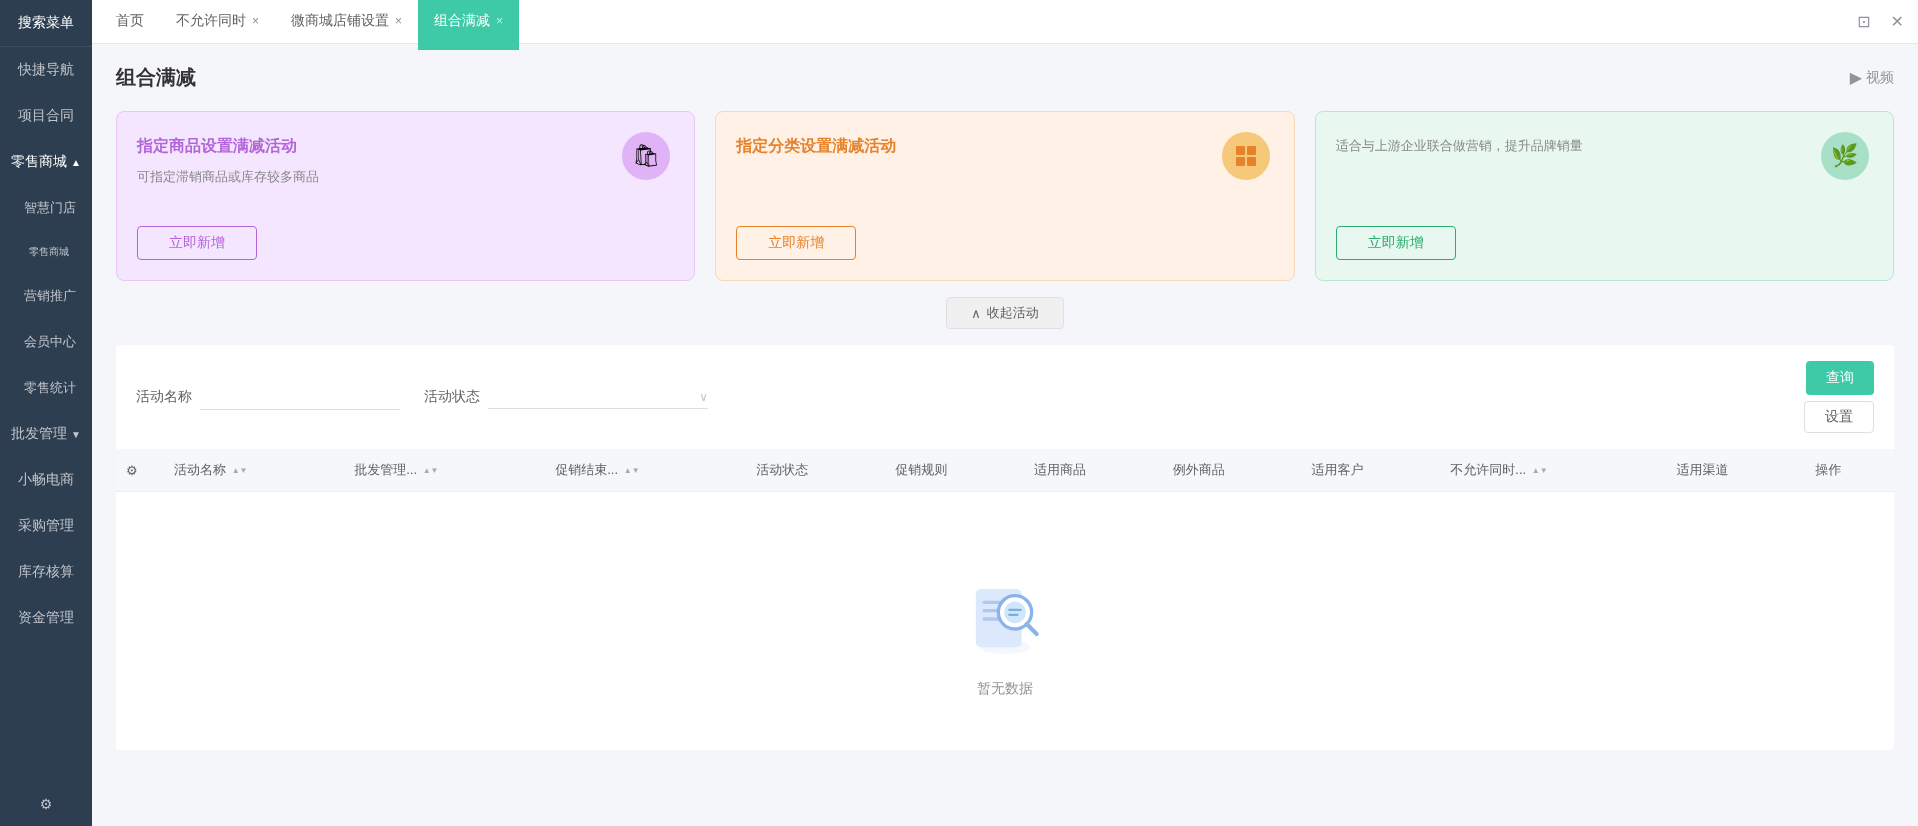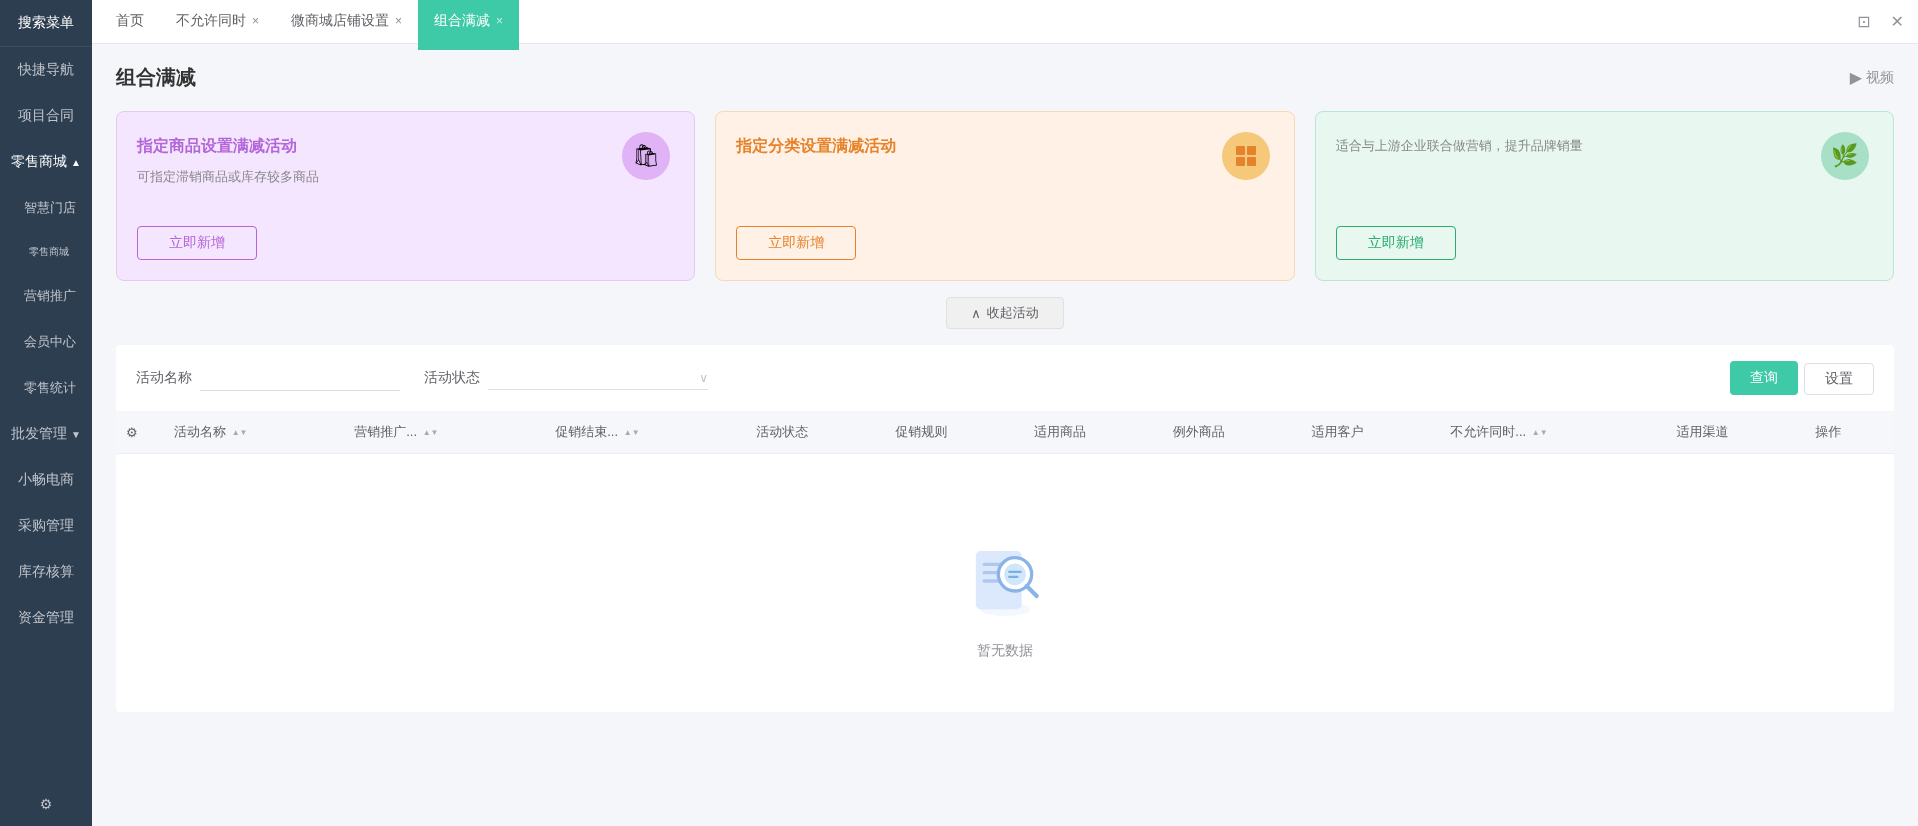--- a/index.html
+++ b/index.html
@@ -251,21 +251,21 @@
       position: relative;
     }
     .search-select-text {
       flex: 1;
       font-size: 14px;
       color: #c0c4cc;
     }
     .search-actions {
       margin-left: auto;
       display: flex;
-      flex-direction: row;
+      flex-direction: column;
       gap: 6px;
       align-items: flex-end;
     }
     .btn-query {
       background: #3ec9a7;
       color: #fff;
       border: none;
       border-radius: 4px;
       padding: 8px 20px;
       cursor: pointer;
@@ -459,21 +459,21 @@
         <thead>
           <tr>
             <th class="th-gear">
               <span>⚙</span>
             </th>
             <th>
               <span>活动名称</span>
               <span class="sort-icons">▲▼</span>
             </th>
             <th>
-              <span>营销推广...</span>
+              <span>批发管理...</span>
               <span class="sort-icons">▲▼</span>
             </th>
             <th>
               <span>促销结束...</span>
               <span class="sort-icons">▲▼</span>
             </th>
             <th>活动状态</th>
             <th>促销规则</th>
             <th>适用商品</th>
             <th>例外商品</th>

